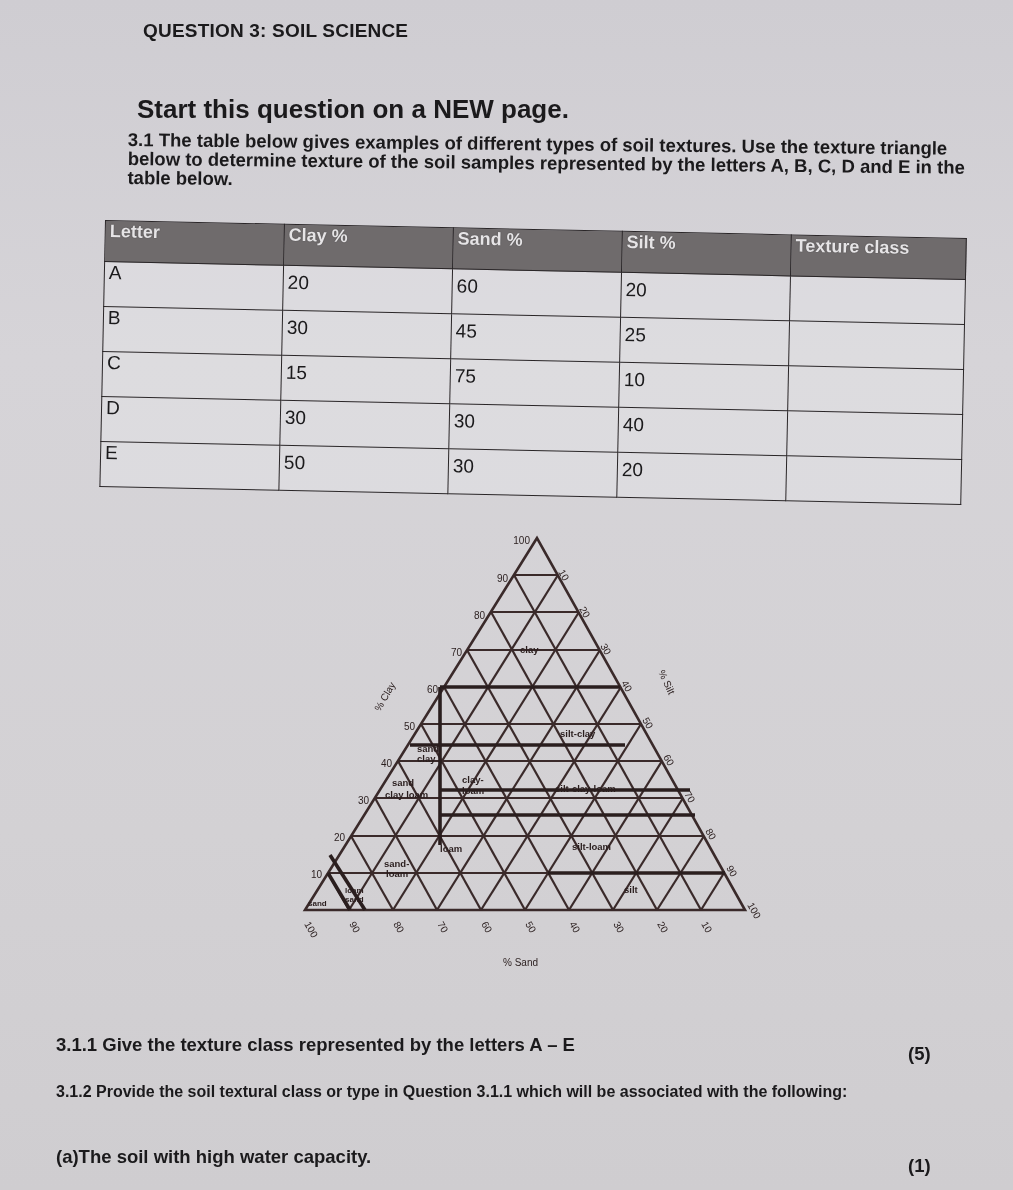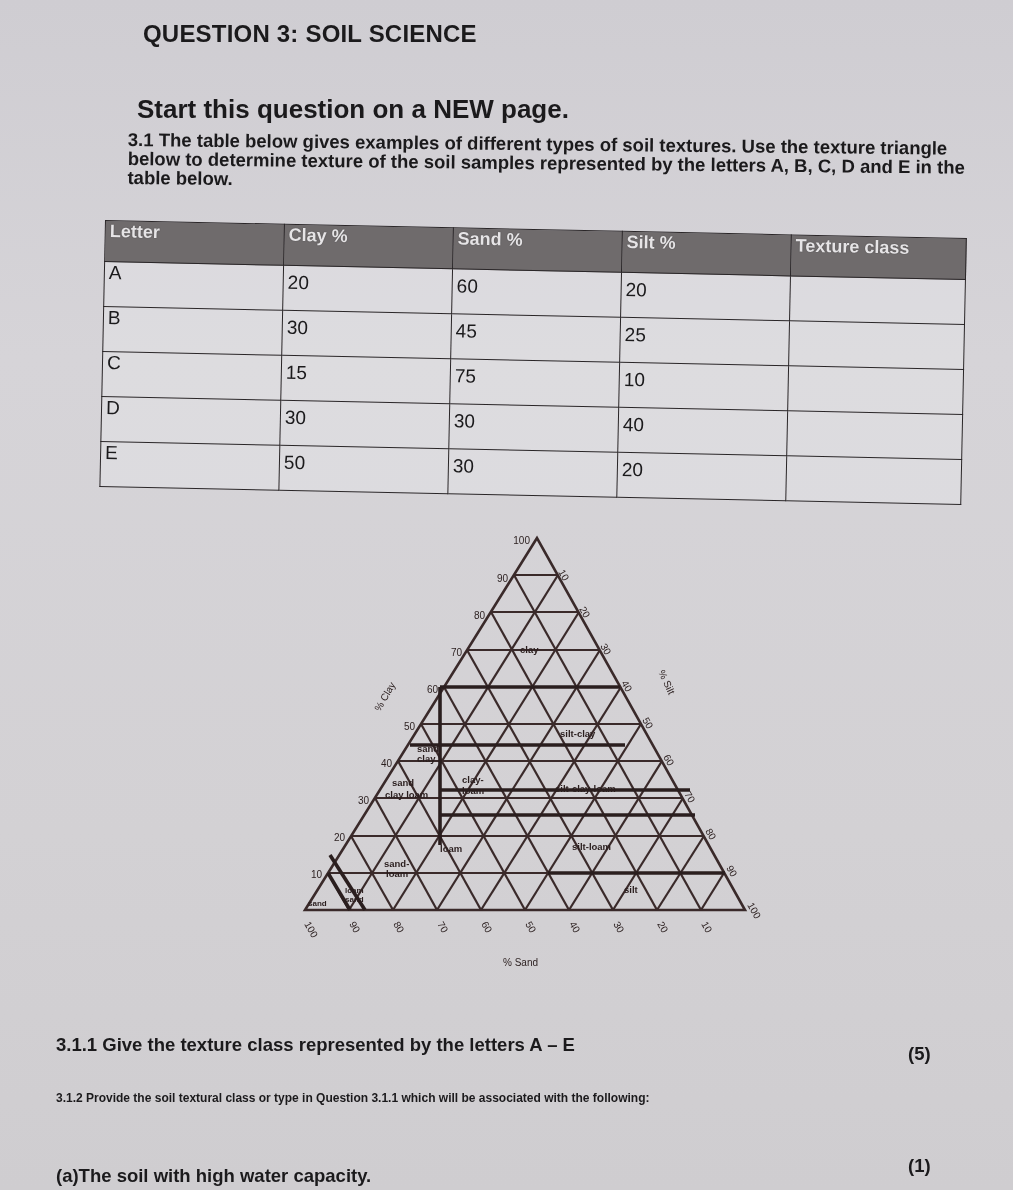--- a/index.html
+++ b/index.html
@@ -2,40 +2,40 @@
 <html><head>
 <meta charset="utf-8">
 <style>
   html, body { margin:0; padding:0; }
   body {
     width:1013px; height:1190px; overflow:hidden;
     background: linear-gradient(180deg,#cfcdd2 0%,#d6d4d8 30%,#d3d1d4 70%,#cfcdd0 100%);
     font-family: "Liberation Sans", sans-serif; color:#1b1a1c; position:relative;
   }
   .abs { position:absolute; }
-  .title { left:143px; top:20px; font-size:24px; font-weight:bold; letter-spacing:0.2px; }
+  .title { left:143px; top:20px; font-size:19px; font-weight:bold; letter-spacing:0.2px; }
   .start { left:137px; top:94px; font-size:26px; font-weight:bold; }
   .intro { left:128px; top:130px; width:845px; font-size:18.5px; font-weight:bold; line-height:19px; transform:rotate(0.6deg); transform-origin:left top; }
   table.soil {
     position:absolute; left:105px; top:220px; width:862px; border-collapse:collapse;
     transform:rotate(1.2deg); transform-origin:left top; font-size:19px;
   }
   table.soil th {
     background:#6f6b6c; color:#e6e4e6; text-align:left; font-weight:bold;
     height:40px; border:1.5px solid #2a2628; padding:0 4px; vertical-align:top; font-size:18px;
     text-shadow:0 0 1px #333;
   }
   table.soil td { border:1.5px solid #2a2628; height:38px; padding:0 4px; vertical-align:top; background:rgba(236,235,238,0.35); }
   table.soil td.letter { width:170px; }
   table.soil td.num { width:160px; padding-top:6px; }
   .triangle { left:290px; top:525px; }
   .q311 { left:56px; top:1034px; font-size:18.5px; font-weight:bold;text-align:right; }
   .m5 { left:908px; top:1043px; font-size:18.5px; font-weight:bold; }
-  .q312 { left:56px; top:1082px; width:900px; font-size:12px; font-weight:bold; line-height:32px; }
-  .qa { left:56px; top:1146px; font-size:18.5px; font-weight:bold;margin-top:19px; }
+  .q312 { left:56px; top:1082px; width:900px; font-size:16px; font-weight:bold; line-height:20px; }
+  .qa { left:56px; top:1146px; font-size:18.5px; font-weight:bold; }
   .m1 { left:908px; top:1155px; font-size:18.5px; font-weight:bold; }
   svg text { font-family:"Liberation Sans", sans-serif; }
 </style>
 </head>
 <body>
 
 <div class="abs title">QUESTION 3: SOIL SCIENCE</div>
 <div class="abs start">Start this question on a NEW page.</div>
 <div class="abs intro">3.1 The table below gives examples of different types of soil textures. Use the texture triangle below to determine texture of the soil samples represented by the letters A, B, C, D and E in the table below.</div>
 

